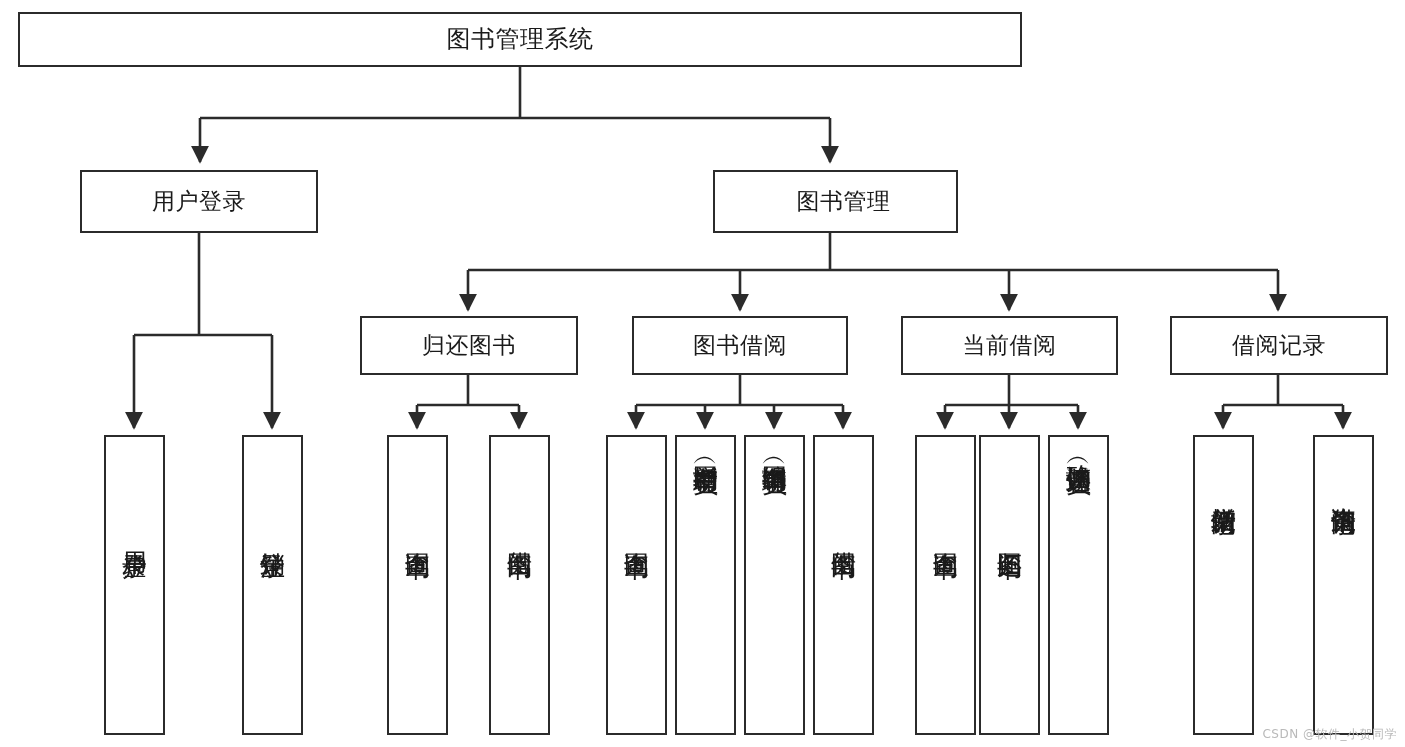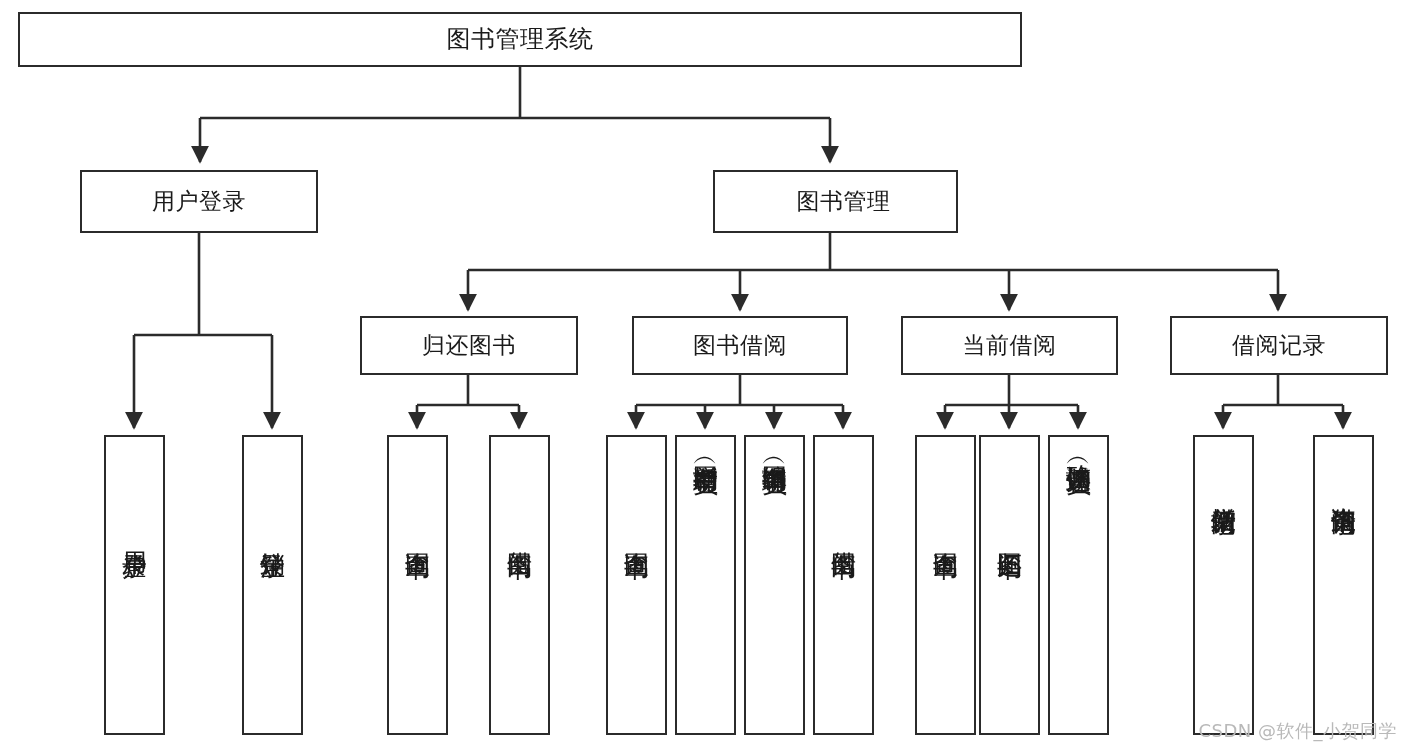--- a/index.html
+++ b/index.html
@@ -61,21 +61,21 @@
     text-orientation: upright;
     font-size: 25px;
     line-height: 1.0;
     letter-spacing: 1px;
     white-space: nowrap;
   }
   #watermark {
     position: absolute;
     right: 8px;
     bottom: 4px;
-    font-size: 18px;
+    font-size: 12px;
     color: #b9b9b9;
     letter-spacing: 0.5px;
     user-select: none;
     white-space: nowrap;
   }
 </style>
 </head>
 <body>
 
 <div id="diagram-root">

